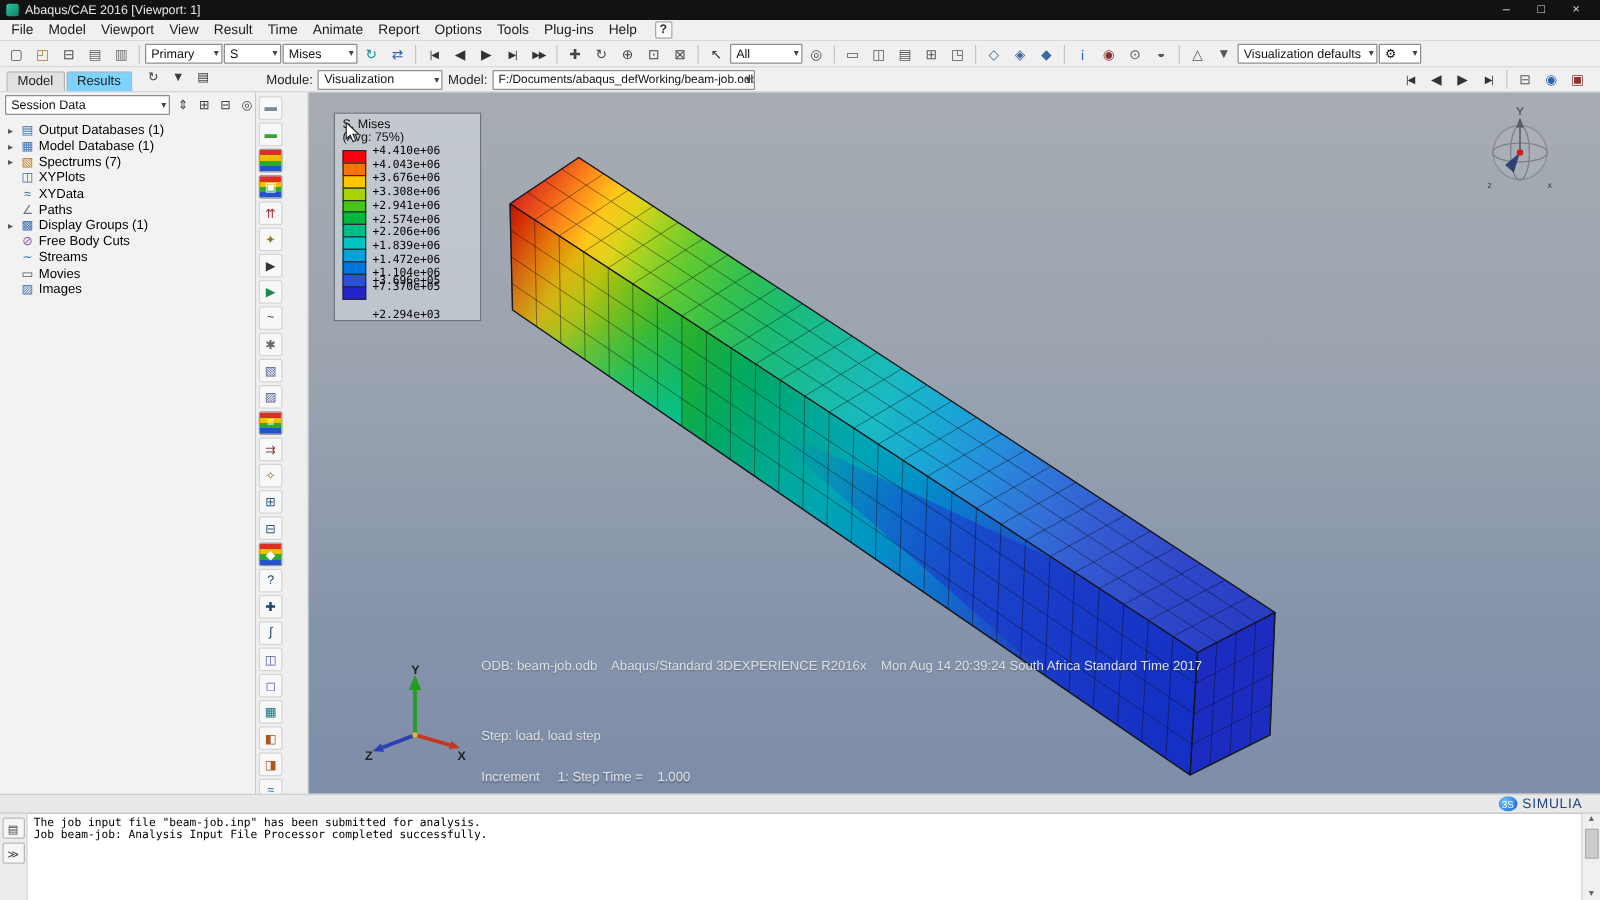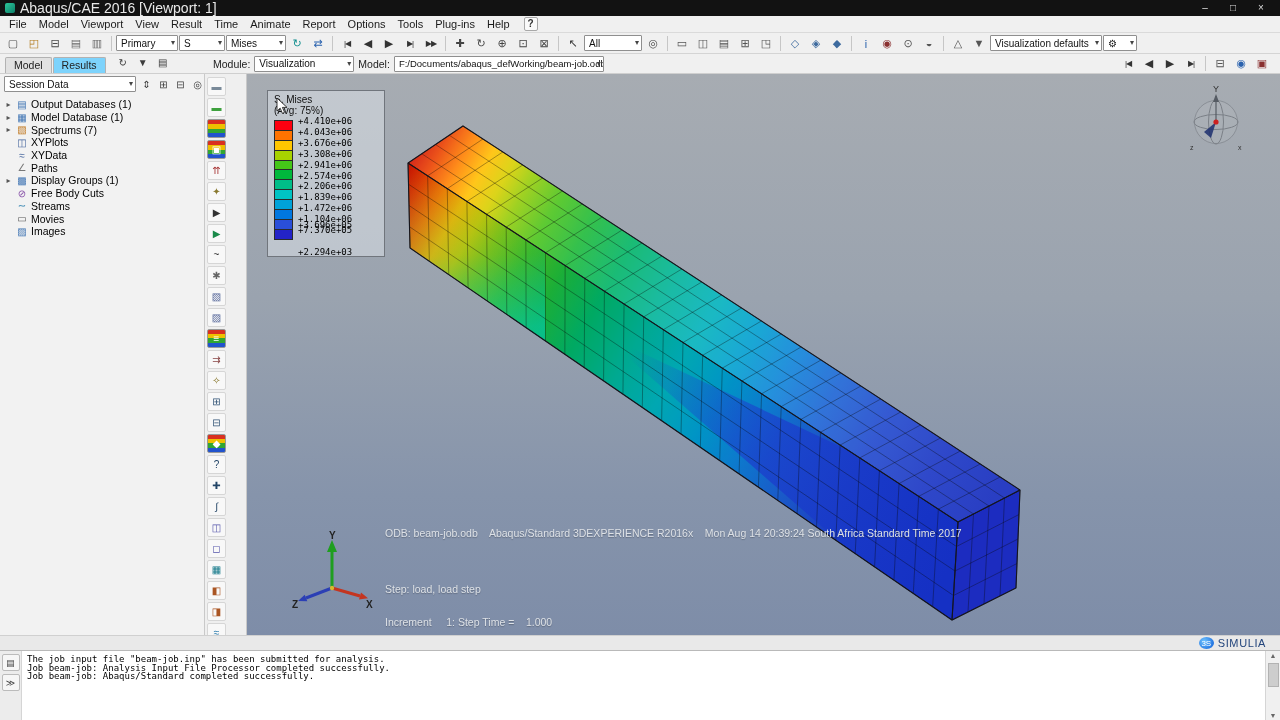--- a/index.html
+++ b/index.html
@@ -3,21 +3,21 @@
 <meta charset="utf-8">
 <style>
   html,body{margin:0;padding:0}
   body{width:1280px;height:720px;position:relative;overflow:hidden;
        font-family:"Liberation Sans",sans-serif;background:#f0f0f0;
        -webkit-font-smoothing:antialiased}
   
   .titlebar{position:absolute;left:0;top:0;width:100%;height:16px;background:#121212;
             display:flex;align-items:center;gap:5px;padding:0 5px;box-sizing:border-box}
   .app-icon{width:10px;height:10px;border-radius:2px;background:linear-gradient(135deg,#2bc79b,#0e7f69)}
-  .title-text{color:#e8e8e8;font-size:14px;white-space:nowrap}
+  .title-text{color:#e8e8e8;font-size:10px;white-space:nowrap}
   .win-controls{margin-left:auto;display:flex;gap:16px;padding-right:8px}
   .winbtn{color:#dcdcdc;font-size:10px;line-height:16px;width:12px;text-align:center;cursor:default}
   
   .menubar{position:absolute;top:16px;left:0;width:100%;height:17px;background:#f0f0f0;
            border-bottom:1px solid #dadada;display:flex;align-items:center;font-size:11px;
            color:#1a1a1a;padding-left:3px;box-sizing:border-box}
   .menu-item{padding:0 6px;line-height:16px}
   .menu-help{margin-left:8px;font-weight:bold;font-size:10px;color:#333;border:1px solid #a8a8a8;
              background:#fafafa;padding:0 3px;border-radius:2px;line-height:12px}
   
@@ -528,20 +528,19 @@
 </div>
 
 <div class="message-area">
   <div class="msg-tabs" id="msg-tabs">
       <div class="msg-tab">▤</div>
       <div class="msg-tab">≫</div>
     </div>
   <div class="msg-text" id="msg-text">
       <div class="msg-line">The job input file "beam-job.inp" has been submitted for analysis.</div>
       <div class="msg-line">Job beam-job: Analysis Input File Processor completed successfully.</div>
-      <div class="msg-line">Job beam-job: Abaqus/Standard completed successfully.</div>
     </div>
   <div class="msg-scroll">
     <div class="scroll-arrow" style="top:1px">▲</div>
     <div class="msg-thumb"></div>
     <div class="scroll-arrow" style="bottom:1px">▼</div>
   </div>
 </div>
 
 </body></html>

